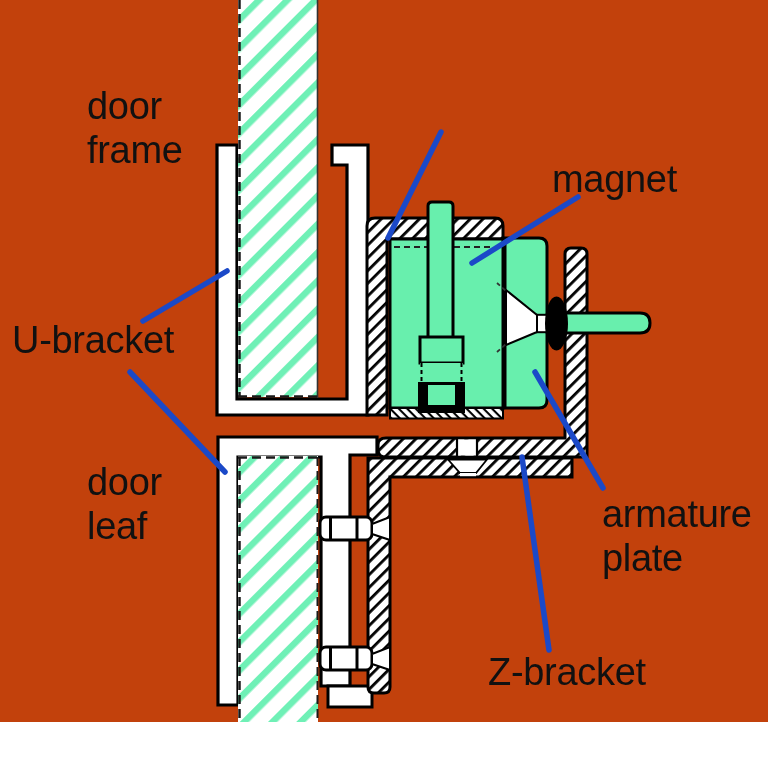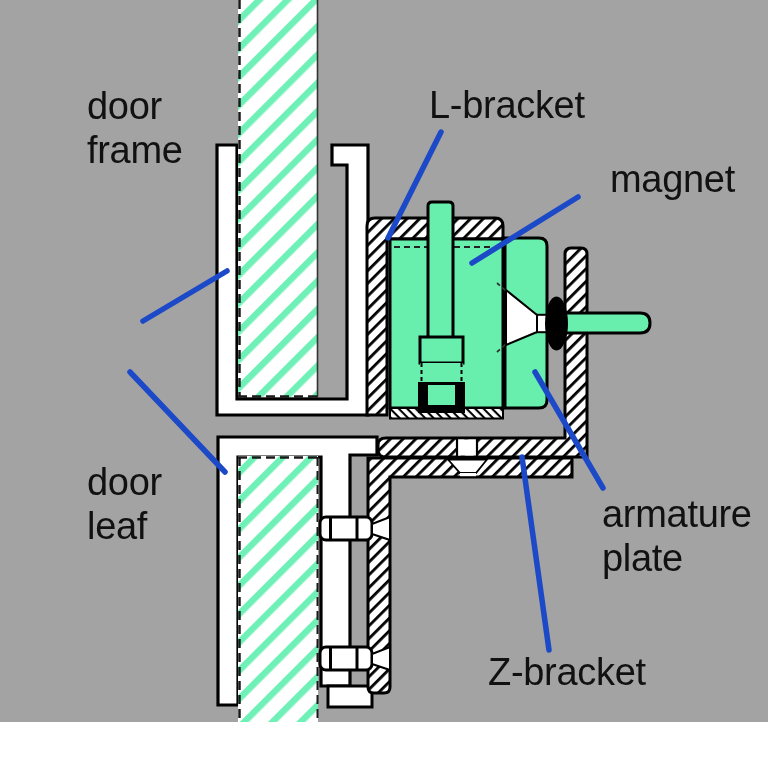--- a/index.html
+++ b/index.html
@@ -1,16 +1,16 @@
 <!DOCTYPE html>
 <html><head>
 <meta charset="utf-8">
 <style>
   html,body{margin:0;padding:0;background:#fff;}
-  .stage{position:relative;width:768px;height:722px;background:#a3a3a3;overflow:hidden;
+  .stage{position:relative;width:768px;height:722px;background:#c2410c;overflow:hidden;
          font-family:"Liberation Sans","DejaVu Sans",sans-serif;}
   .stage svg{position:absolute;left:0;top:0;}
   .lbl{position:absolute;font-size:38px;line-height:44px;color:#111;
        white-space:pre-line;letter-spacing:-0.3px;}
 </style>
 </head>
 <body>
 
 <div class="stage">
 
@@ -118,21 +118,21 @@
     <line x1="130" y1="372" x2="225" y2="472" stroke="#1B49C8"></line>
     <line x1="441" y1="132" x2="388" y2="238" stroke="#1B49C8"></line>
     <line x1="578" y1="197" x2="472" y2="263" stroke="#1B49C8"></line>
     <line x1="535" y1="372" x2="603" y2="488" stroke="#1B49C8"></line>
     <line x1="522" y1="457" x2="549" y2="650" stroke="#1B49C8"></line>
   </g>
 </svg>
 
 <div class="lbl" style="left:87px;top:84px">door
 frame</div>
-<div class="lbl" style="left:429px;top:83px">L-bracket</div>
-<div class="lbl" style="left:610px;top:157px">magnet</div>
+<div class="lbl" style="left:552px;top:157px">magnet</div>
+<div class="lbl" style="left:12px;top:318px">U-bracket</div>
 <div class="lbl" style="left:87px;top:460px">door
 leaf</div>
 <div class="lbl" style="left:488px;top:650px">Z-bracket</div>
 <div class="lbl" style="left:602px;top:492px">armature
 plate</div>
 
 </div>
 
 </body></html>

